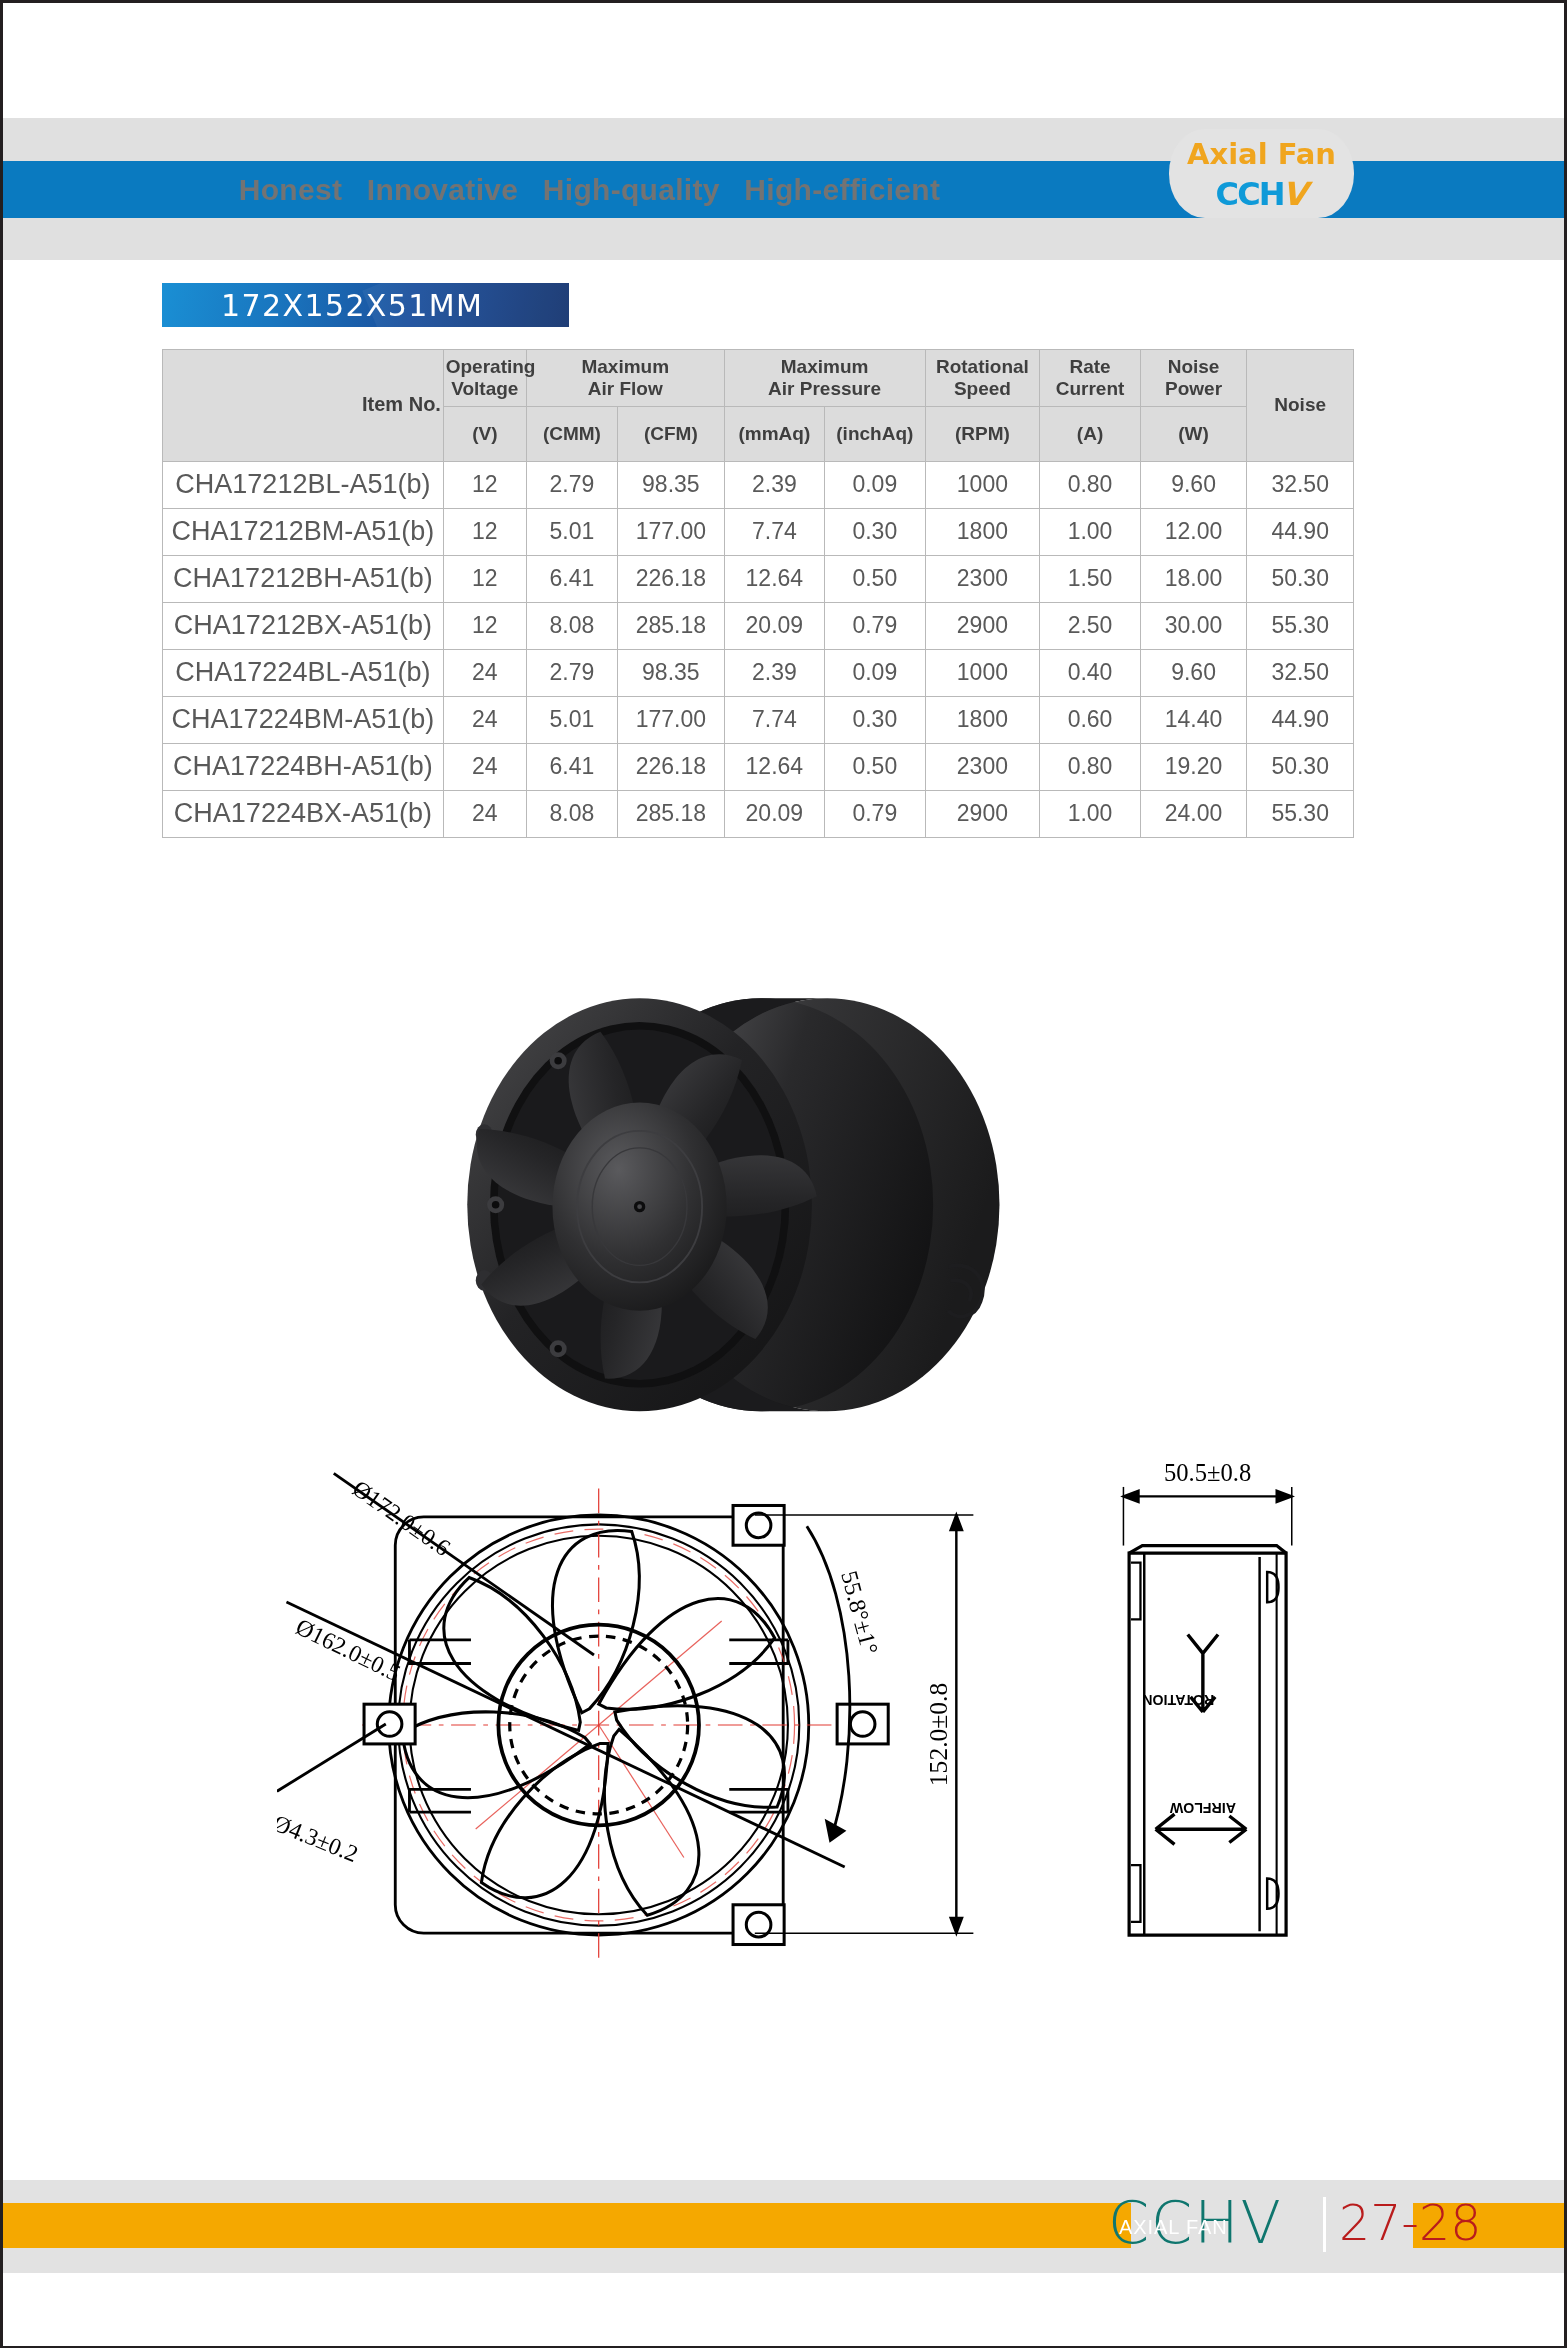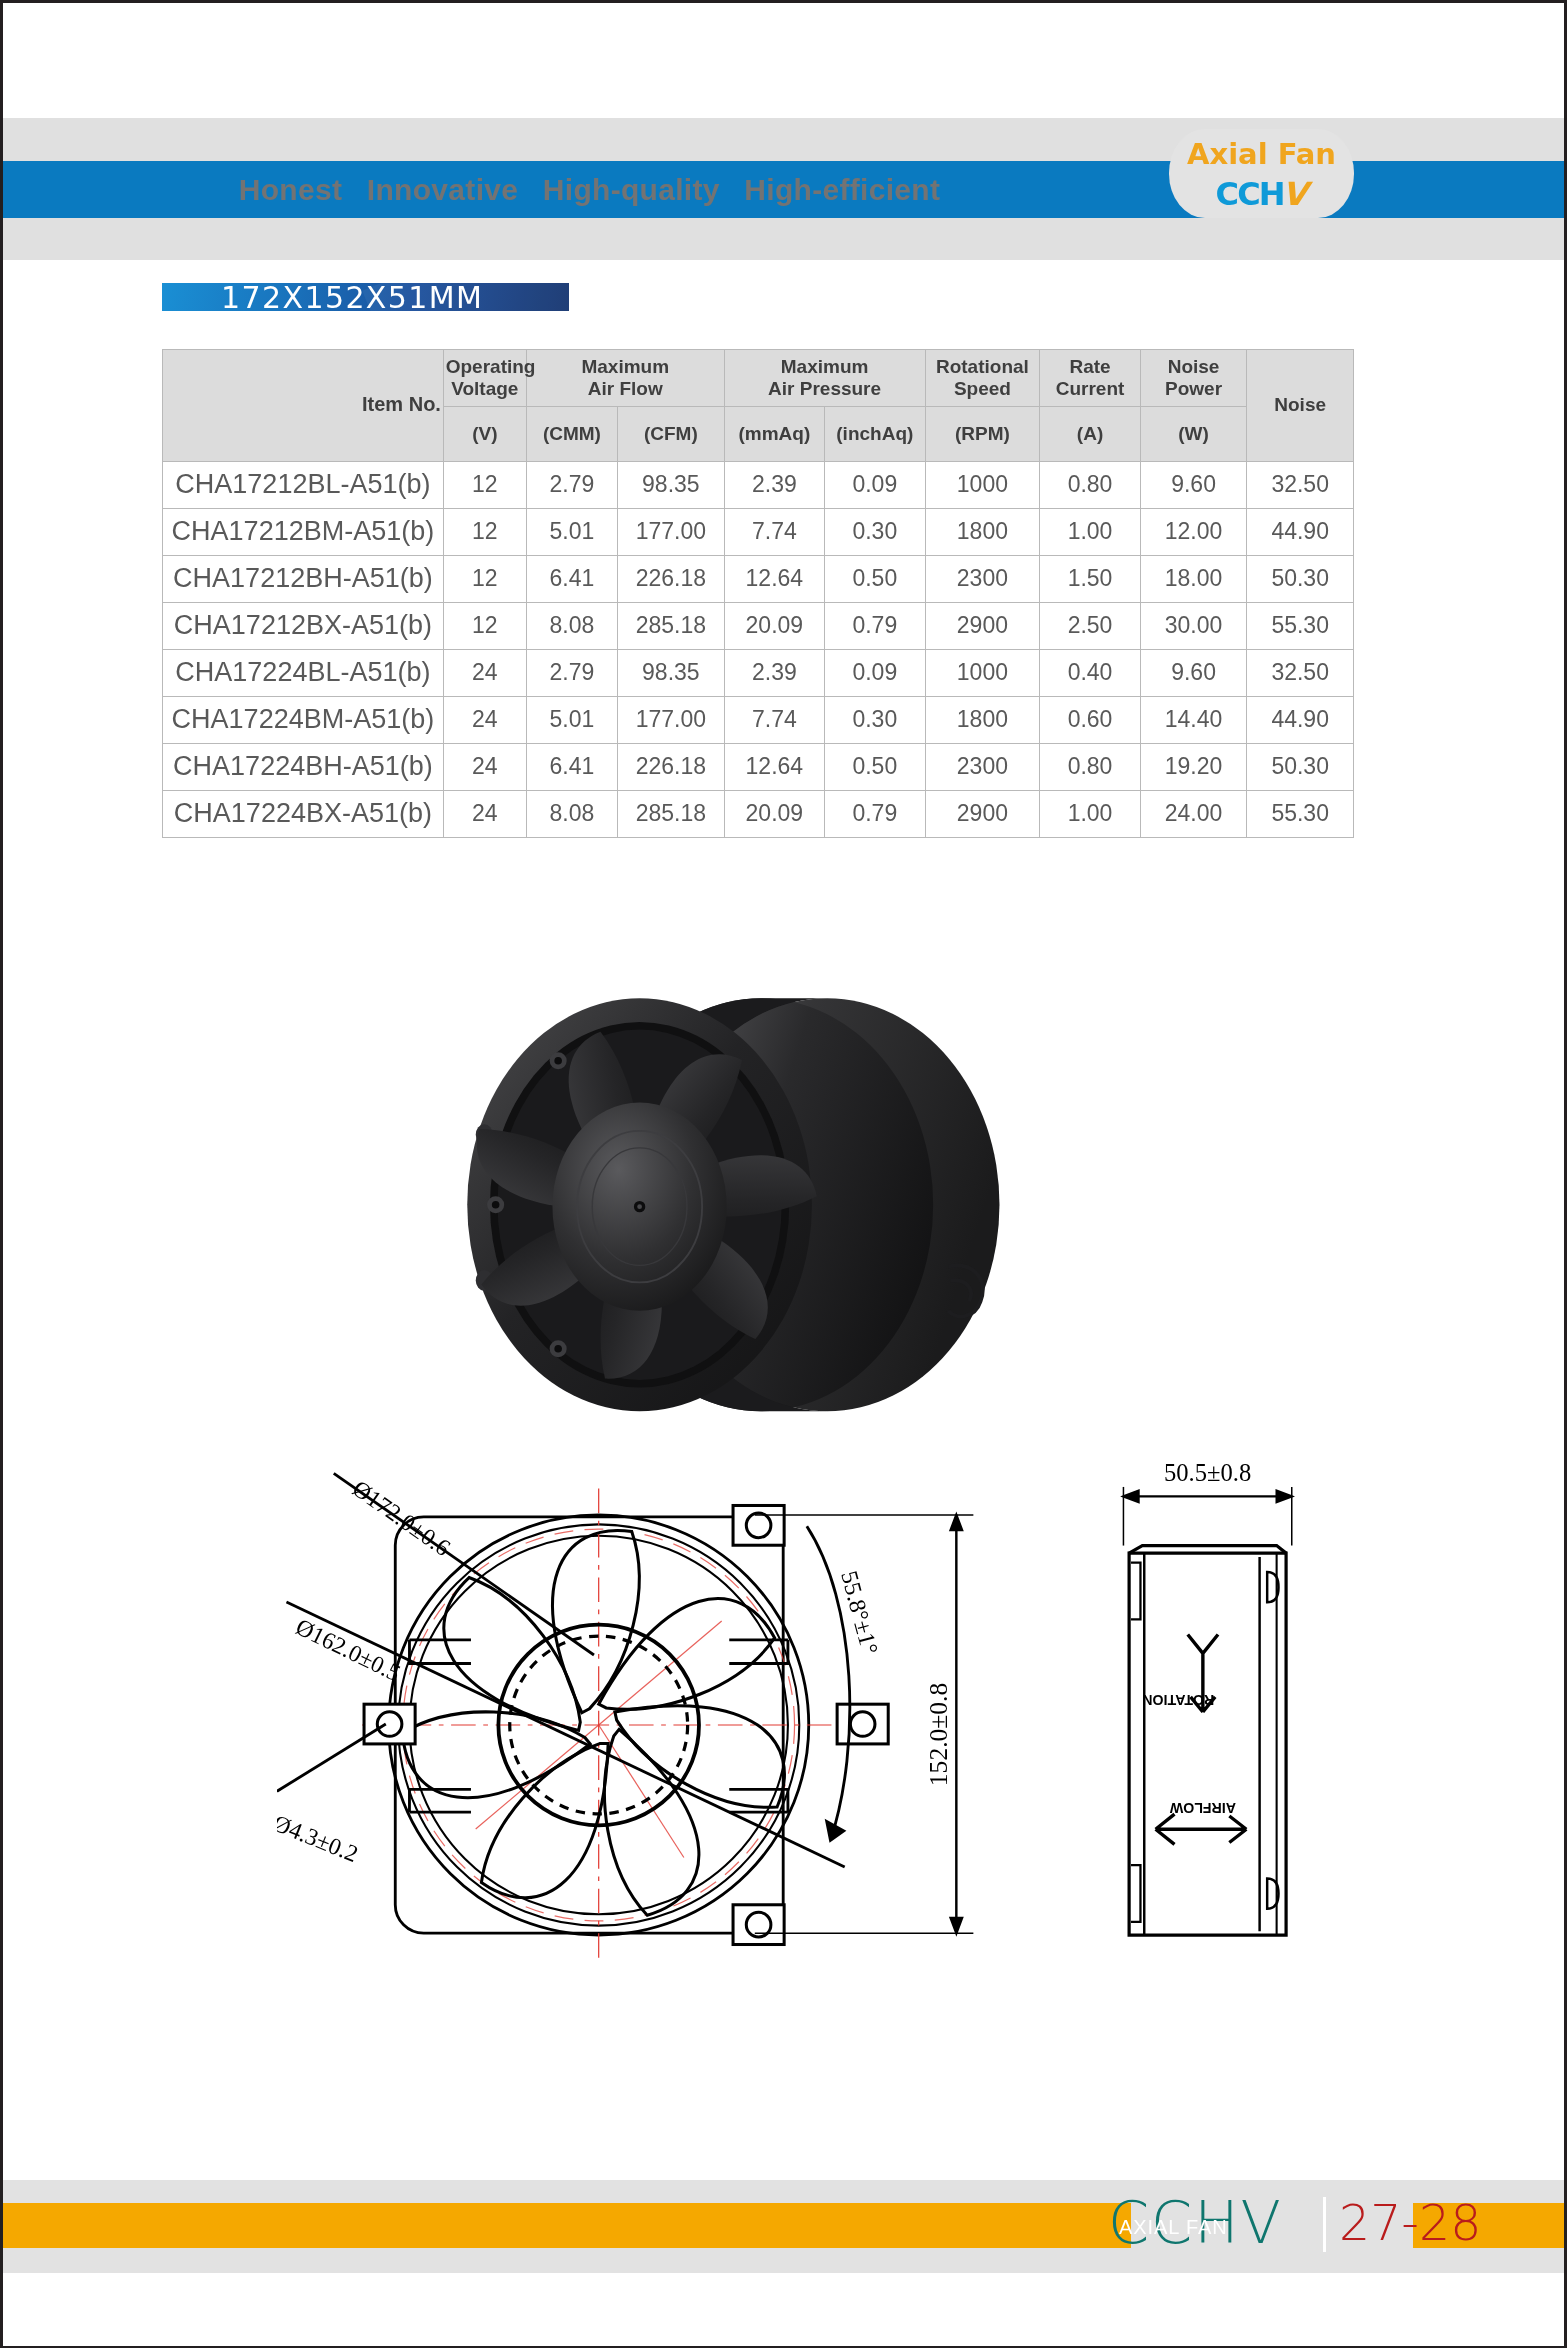--- a/index.html
+++ b/index.html
@@ -48,21 +48,21 @@
     display:flex;align-items:center;justify-content:center;
     font-size:32px;font-weight:bold;letter-spacing:-1.9px;
     font-family:"DejaVu Sans", sans-serif;
   }
   .logo-c{color:#0f9ad8;}
   .logo-h{color:#0f9ad8;}
   .logo-slash{color:#f0a51e;display:inline-block;transform:skewX(-16deg);margin-left:0.9px;}
 
   
   .badge{
-    position:absolute;left:159px;top:280px;width:407px;height:28px;
+    position:absolute;left:159px;top:280px;width:407px;height:44px;
     background:linear-gradient(100deg,#1a8fd4 0%,#1976bf 28%,#1b4f9c 62%,#15346f 100%);
     display:flex;align-items:center;
     overflow:hidden;
   }
   .badge::after{
     content:"";position:absolute;right:-28px;top:-38px;width:218px;height:132px;
     background:rgba(255,255,255,0.05);transform:rotate(-22deg);
   }
   .badge-txt{
     position:relative;z-index:2;

